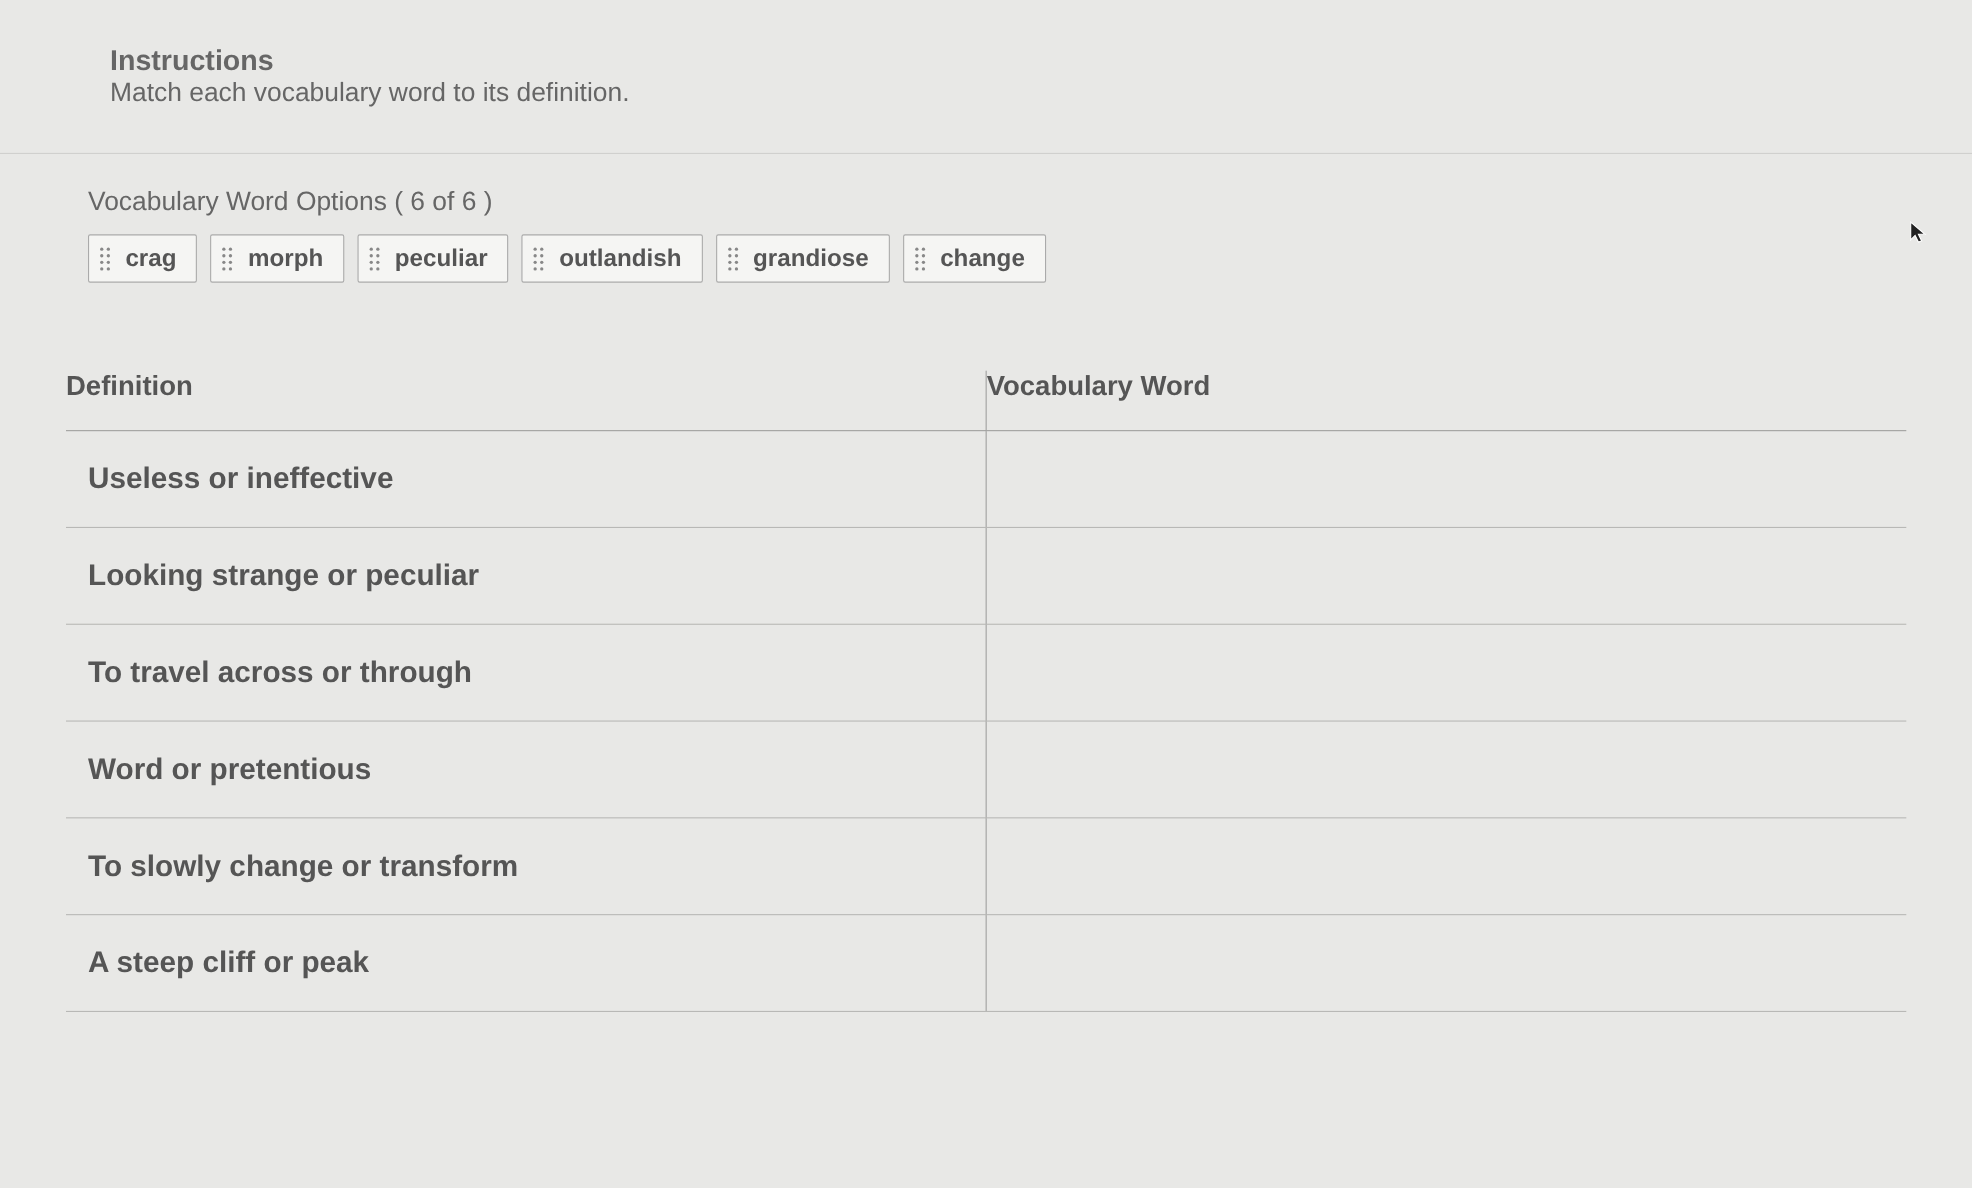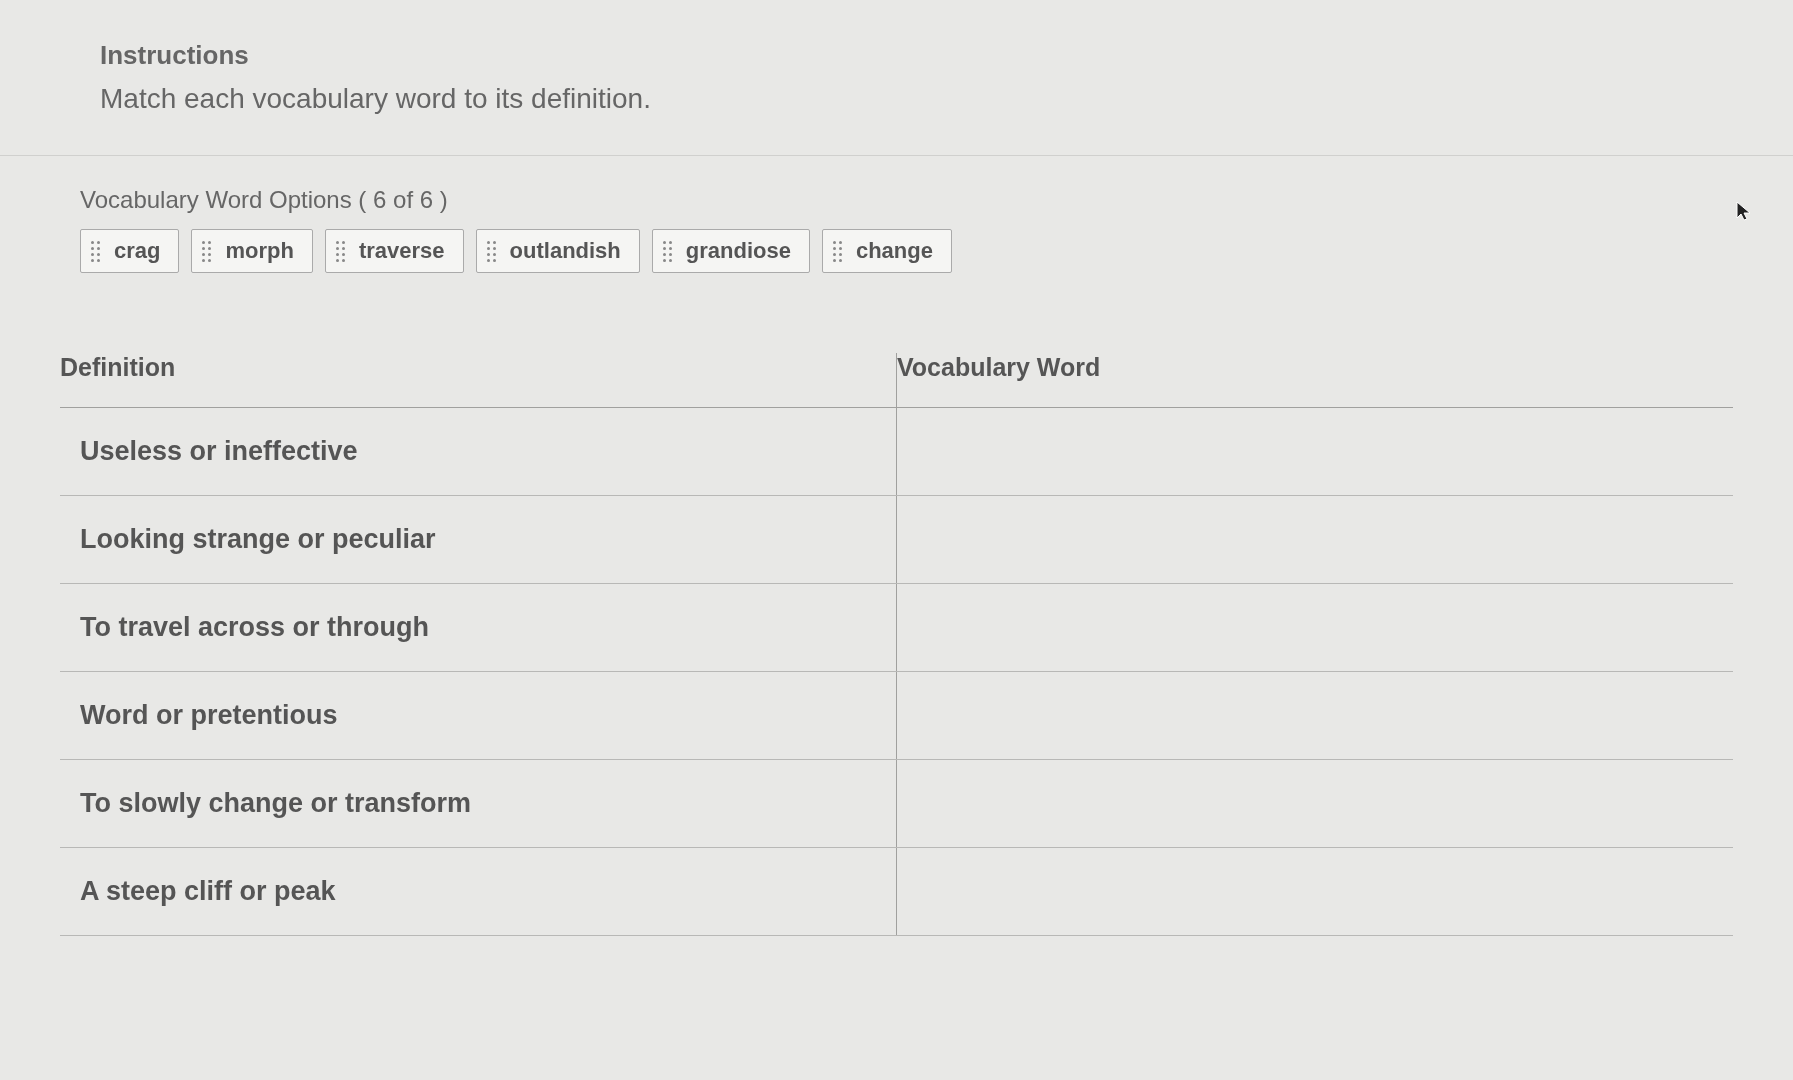--- a/index.html
+++ b/index.html
@@ -17,24 +17,23 @@
       overflow: hidden;
     }
     .instructions-section {
       padding: 40px 100px 40px 100px;
       border-bottom: 1px solid #d0d0ce;
     }
     .instructions-title {
       font-size: 26px;
       font-weight: bold;
       color: #666;
-      margin-bottom: 12px;
     }
     .instructions-text {
-      font-size: 28px;
+      font-size: 24px;
       color: #666;
     }
     .options-section {
       padding: 30px 80px 20px 80px;
     }
     .options-title {
       font-size: 24px;
       color: #666;
       margin-bottom: 15px;
     }
@@ -178,21 +177,21 @@
           </span>
           <span class="row">
             <span class="dot"></span>
             <span class="dot"></span>
           </span>
           <span class="row">
             <span class="dot"></span>
             <span class="dot"></span>
           </span>
         </span>
-        <span>traverse</span>
+        <span>peculiar</span>
       </div>
       <div class="chip">
         <span class="drag-handle">
           <span class="row">
             <span class="dot"></span>
             <span class="dot"></span>
           </span>
           <span class="row">
             <span class="dot"></span>
             <span class="dot"></span>

